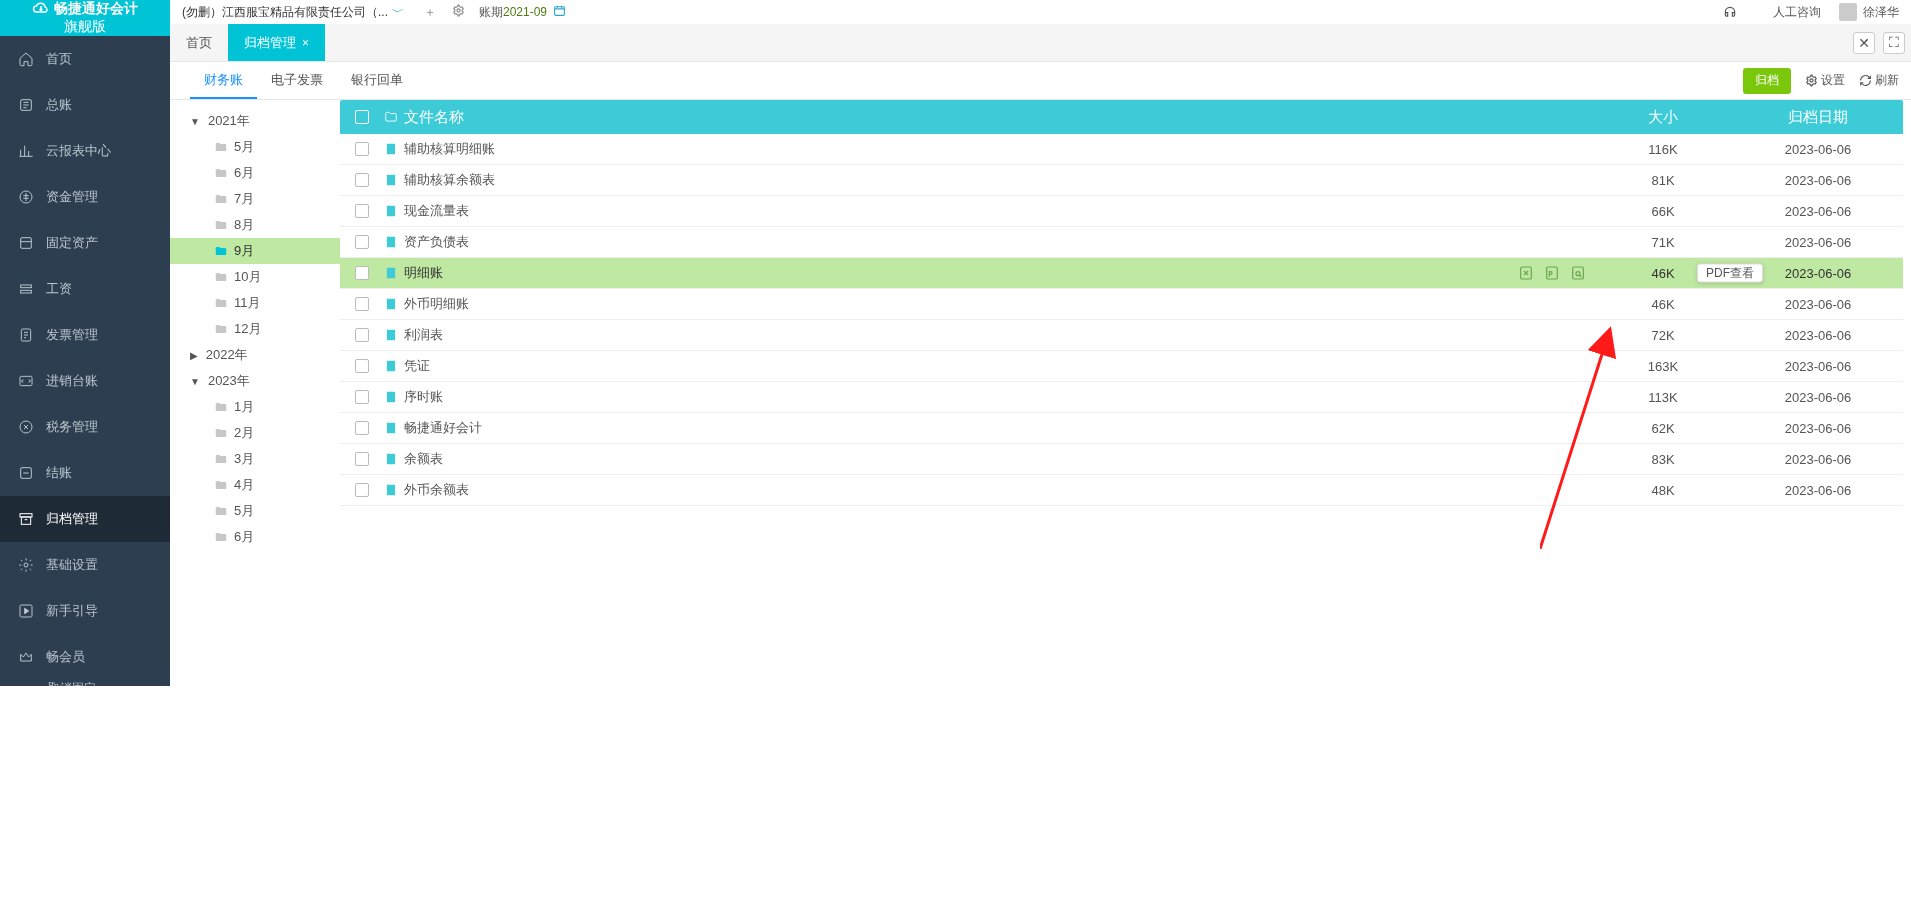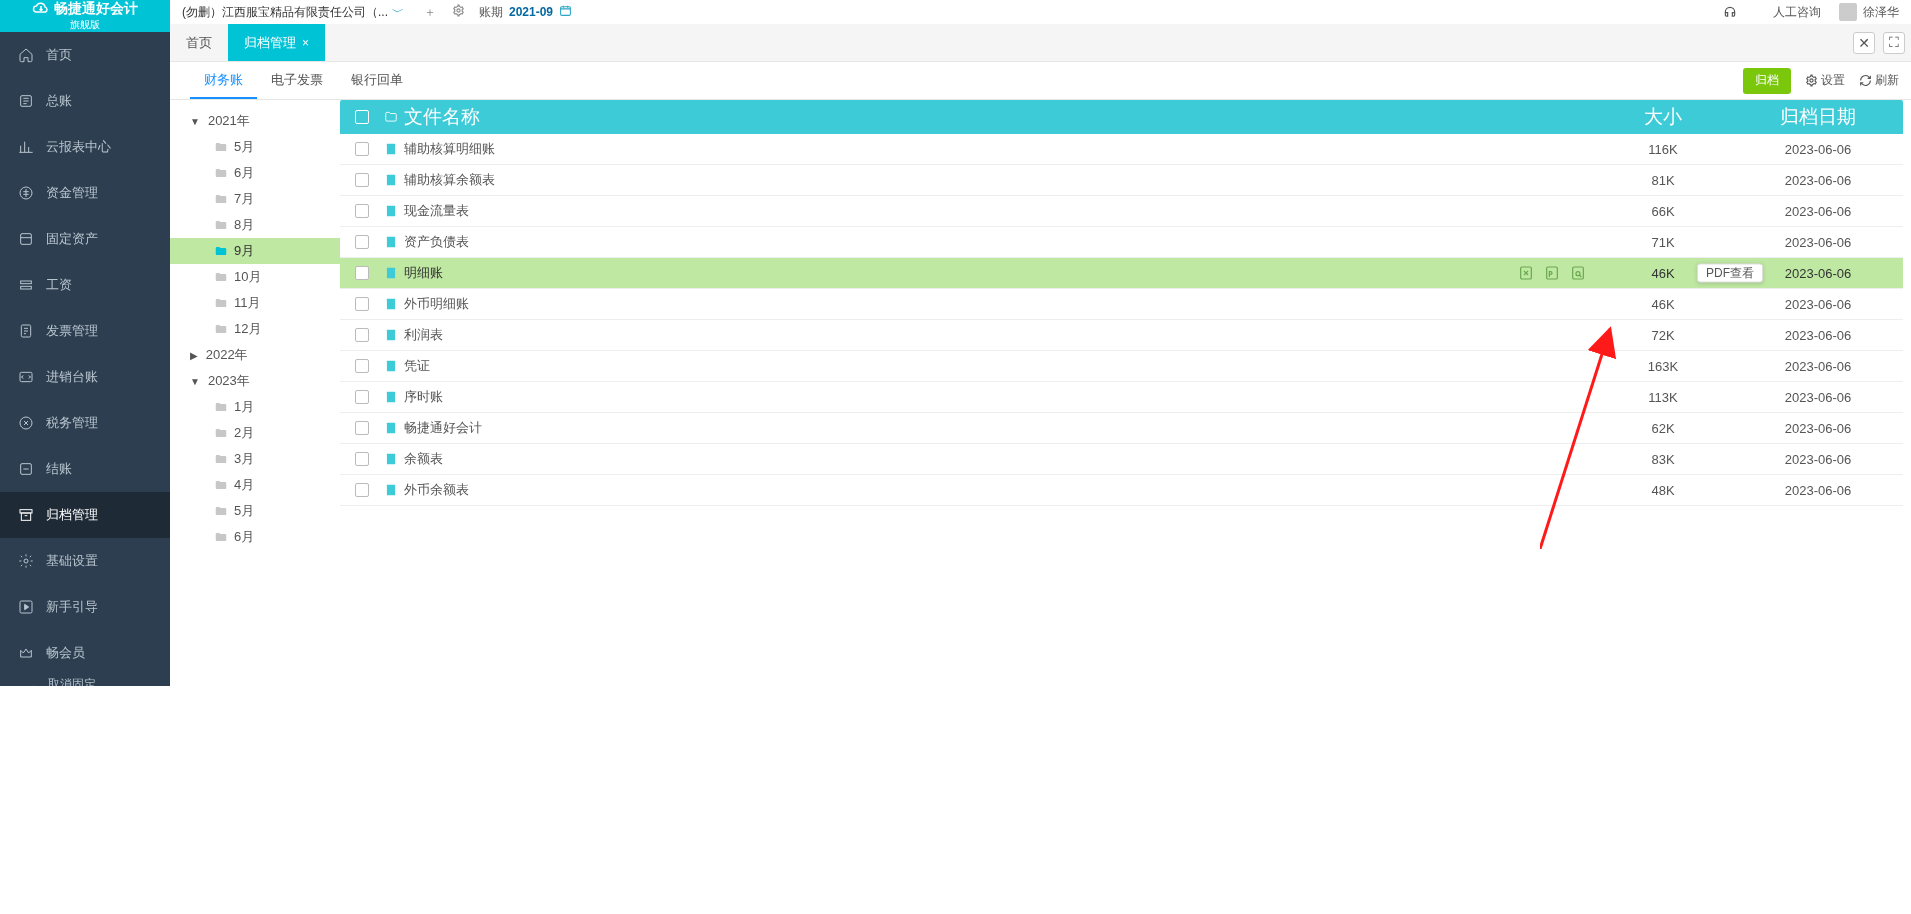--- a/index.html
+++ b/index.html
@@ -2,40 +2,40 @@
 <html><head>
 <meta charset="utf-8">
 <style>
 * { margin: 0; padding: 0; box-sizing: border-box; }
 body { font-family: "Microsoft YaHei", Arial, sans-serif; font-size: 13px; color: #333; background: #fff; overflow: hidden; }
 .app { display: flex; height: 686px; width: 1911px; position: relative; }
 
 
 .sidebar { width: 170px; background: #2c3e50; color: #b9c5ce; display: flex; flex-direction: column; }
 .logo-area { height: 50px; background: #00c3d6; display: flex; align-items: center; justify-content: center; flex-direction: column; color: #fff; font-size: 14px; font-weight: bold; }
-.logo-area .sub { font-size: 10px; font-weight: normal; }
+.logo-area .sub { font-size: 14px; font-weight: normal; }
 .side-menu { flex: 1; }
 .side-item { display: flex; align-items: center; height: 46px; padding: 0 18px; cursor: pointer; }
 .side-item.active { background: #1e2a36; color: #fff; }
 .side-item .side-icon { width: 16px; height: 16px; margin-right: 12px; display: inline-flex; align-items: center; justify-content: center; }
 .side-item .side-icon svg { width: 16px; height: 16px; stroke: currentColor; fill: none; stroke-width: 1.5; }
 .side-item span.lbl { flex: 1; }
 .sidebar-footer { height: 36px; display: flex; align-items: center; padding-left: 30px; cursor: pointer; font-size: 12px; }
 .sidebar-footer .arrow { margin-right: 6px; }
 
 
 .main { flex: 1; display: flex; flex-direction: column; background: #fff; border-radius: 17px; }
 
 
 .topbar { height: 24px; background: #fff; display: flex; align-items: center; padding: 0 12px; color: #555; font-size: 12px; border-bottom: 0; }
 .topbar .company { color: #333; margin-right: 4px; }
 .topbar .chev { color: #2aa7c7; margin-right: 12px; }
 .topbar .plus, .topbar .gear { color: #888; margin: 0 8px; cursor: pointer; }
 .topbar .period-label { margin-left: 6px; color: #555; }
-.topbar .period-val { margin-left: 6px; color: #0369a1; font-weight: bold; }
+.topbar .period-val { color: #4d7c0f; }
 .topbar .cal { margin-left: 6px; color: #2aa7c7; }
 .topbar .spacer { flex: 1; }
 .topbar .support { display: flex; align-items: center; margin-right: 12px; color: #555; cursor: pointer; gap: 32px; }
 .topbar .support svg { width: 14px; height: 14px; margin-right: 4px; }
 .topbar .avatar { width: 18px; height: 18px; background: #ccc; border-radius: 2px; margin: 0 6px; }
 .topbar .username { color: #555; }
 
 
 .tabs-row { height: 38px; background: #f5f5f5; display: flex; align-items: stretch; border-bottom: 1px solid #e6e6e6; position: relative; }
 .tab { padding: 0 16px; display: flex; align-items: center; cursor: pointer; color: #555; }
@@ -65,21 +65,21 @@
 .tree-year { padding-left: 20px; }
 .tree-year .tri { margin-right: 8px; font-size: 10px; }
 .tree-month { padding-left: 44px; }
 .tree-month .folder { width: 14px; height: 14px; margin-right: 6px; display: inline-flex; }
 .tree-month.selected { background: #bfe8a3; color: #333; }
 .tree-month.selected .folder svg .body-fill { fill: #00c3d6; }
 .folder svg .body-fill { fill: #c7c7c7; }
 
 
 .table-wrap { flex: 1; display: flex; flex-direction: column; padding: 0 8px 0 0; }
-.thead { display: flex; height: 34px; background: #3ecbd8; color: #fff; align-items: center; font-size: 19px; border-radius: 2px 2px 0 0; }
+.thead { display: flex; height: 34px; background: #3ecbd8; color: #fff; align-items: center; font-size: 15px; border-radius: 2px 2px 0 0; }
 .col-check { width: 44px; display: flex; justify-content: center; }
 .col-name { flex: 1; display: flex; align-items: center; }
 .col-size { width: 140px; text-align: center; }
 .col-date { width: 170px; text-align: center; }
 .hdr-chk { width: 14px; height: 14px; border: 1.5px solid #fff; border-radius: 2px; }
 .row-chk { width: 14px; height: 14px; border: 1.5px solid #bbb; border-radius: 2px; background: #fff; }
 .trow { display: flex; height: 31px; align-items: center; border-bottom: 1px solid #eee; font-size: 13px; color: #555; position: relative; }
 .trow.highlight { background: #bfe8a3; color: #333; }
 .trow .file-icon { width: 14px; height: 14px; margin-right: 6px; flex-shrink: 0; }
 .trow .col-name { padding-left: 0; }

